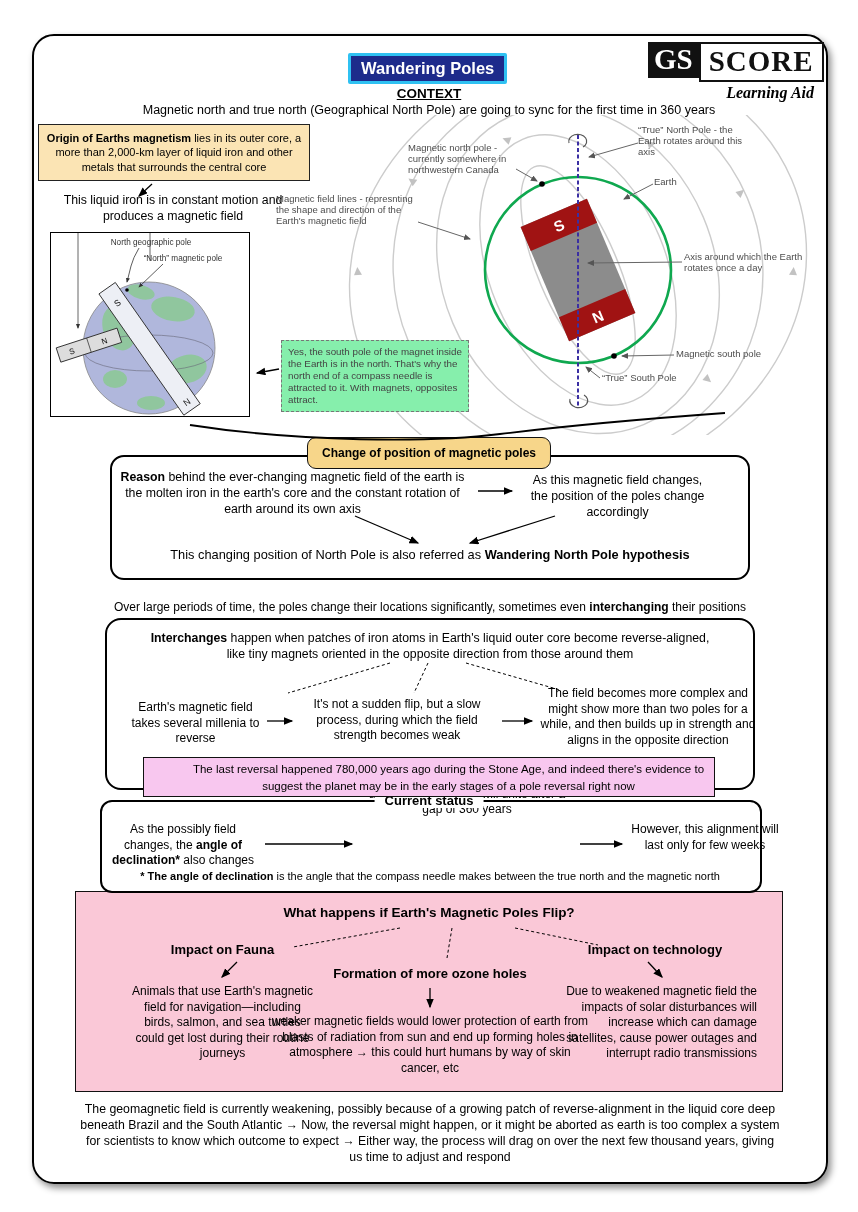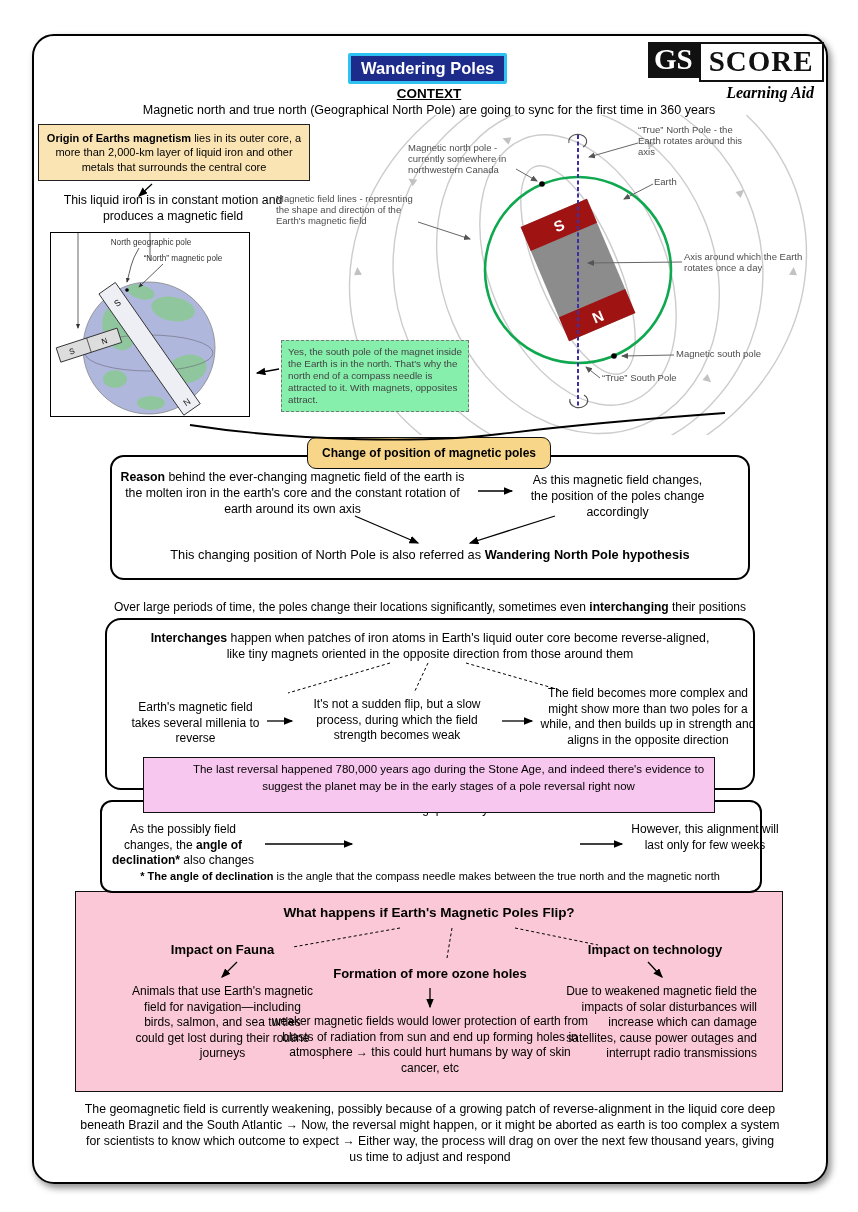--- a/index.html
+++ b/index.html
@@ -24,21 +24,21 @@
   #motion-t{left:42px;top:193px;width:262px;font-size:12.3px;line-height:1.3;}
   .dlabel{font-size:9.5px;line-height:1.18;color:#4d4d4d;}
   #note-box{left:281px;top:340px;width:188px;border:1px dashed #777;background:#86efac;
             padding:5px 6px;box-sizing:border-box;font-size:9.8px;line-height:1.22;color:#444;}
   #globe-box{left:50px;top:232px;width:198px;height:183px;border:1px solid #000;background:#fff;}
   .secbox{background:#fff;border:2px solid #000;box-sizing:border-box;}
   #change-box{left:110px;top:455px;width:640px;height:125px;border-radius:14px;}
   #change-pill{left:429px;top:437px;transform:translateX(-50%);background:#F7D68A;border:1.6px solid #111;
                border-radius:9px;font-weight:bold;font-size:12px;padding:8px 14px;z-index:5;white-space:nowrap;}
   #inter-box{left:105px;top:618px;width:650px;height:172px;border-radius:16px;}
-  #highlight-box{left:143px;top:757px;width:572px;height:56px;background:#F8C7EF;border:1.5px solid #111;
+  #highlight-box{left:143px;top:757px;width:572px;height:40px;background:#F8C7EF;border:1.5px solid #111;
                  font-size:11.5px;line-height:1.45;z-index:5;box-sizing:border-box;padding-top:3px;padding-left:39px;}
   #cs-box{left:100px;top:800px;width:662px;height:93px;border-radius:12px;z-index:2;}
   #cs-header{left:429px;top:793px;transform:translateX(-50%);background:#fff;padding:0 10px;
              font-weight:bold;font-size:13px;z-index:4;white-space:nowrap;}
   #flip-box{left:75px;top:891px;width:708px;height:201px;background:#FAC8D7;border:1.5px solid #111;box-sizing:border-box;}
   .b{font-weight:bold;}
   .body12{font-size:12px;line-height:1.3;}
   .body123{font-size:12.3px;line-height:1.3;}
   svg{display:block;}
   .noptr{pointer-events:none;}

